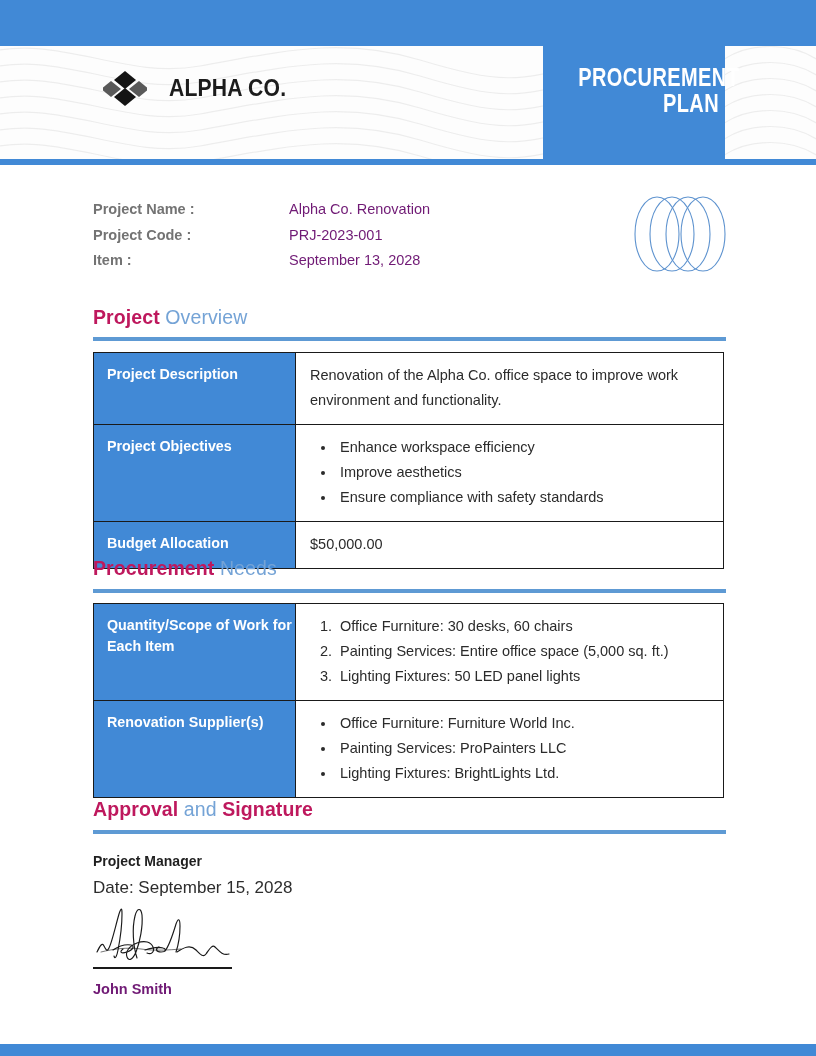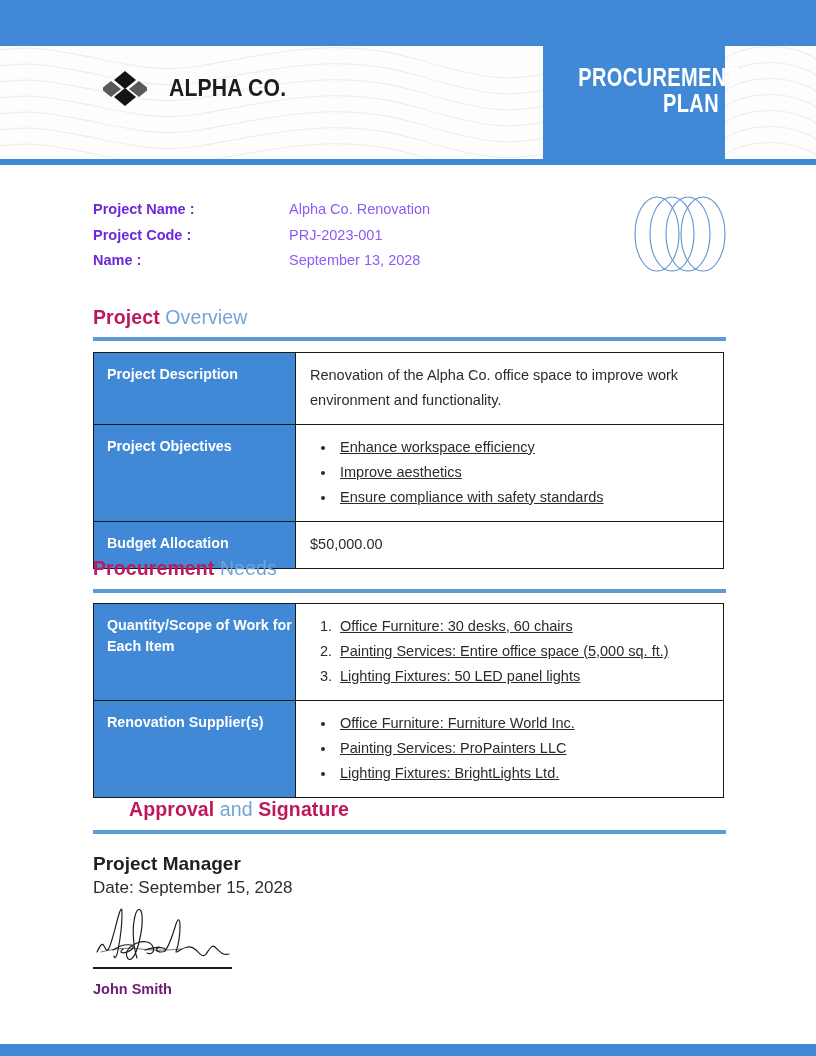--- a/index.html
+++ b/index.html
@@ -94,22 +94,22 @@
   .doc-title .ln { display: block; }
 
   
   .meta {
     position: absolute;
     left: 93px; top: 197px;
     font-size: 14.5px;
     line-height: 25.5px;
   }
   .meta-row { display: flex; }
-  .meta-label { width: 196px; font-weight: bold; color: #6d28d9; }
-  .meta-value { color: #8b5cf6; }
+  .meta-label { width: 196px; font-weight: bold; color: #737373; }
+  .meta-value { color: #701a75; }
 
   .rings {
     position: absolute;
     left: 633px; top: 196px;
     width: 94px; height: 76px;
   }
 
   
   .sec-head {
     position: absolute;
@@ -155,29 +155,28 @@
     line-height: 25px;
     padding: 10px 12px 11px 14px;
   }
   .tbl ul, .tbl ol {
     margin: 0;
     padding-left: 26px;
   }
   .tbl ul li, .tbl ol li {
     margin: 0;
     padding-left: 4px;
-    text-decoration: underline;
   }
   .tbl ul { list-style: disc; }
   .tbl ol { list-style: decimal; }
 
   
   .appr-role {
     position: absolute; left: 93px; top: 853px;
-    font-size: 19px; font-weight: bold; color: #1f1f1f;
+    font-size: 14px; font-weight: bold; color: #1f1f1f;
   }
   .appr-date {
     position: absolute; left: 93px; top: 878px;
     font-size: 17px; color: #2d2d2d;
   }
   .sig {
     position: absolute; left: 93px; top: 902px;
     width: 150px; height: 62px;
   }
   .sig-line {
@@ -250,21 +249,21 @@
   <div class="meta">
     <div class="meta-row">
       <div class="meta-label">Project Name :</div>
       <div class="meta-value">Alpha Co. Renovation</div>
     </div>
     <div class="meta-row">
       <div class="meta-label">Project Code :</div>
       <div class="meta-value">PRJ-2023-001</div>
     </div>
     <div class="meta-row">
-      <div class="meta-label">Name :</div>
+      <div class="meta-label">Item :</div>
       <div class="meta-value">September 13, 2028</div>
     </div>
   </div>
 
   <div class="rings">
     <svg viewBox="0 0 94 76" width="94" height="76">
       <g fill="none" stroke="#5e93cf" stroke-width="1.1">
         <ellipse cx="24" cy="38" rx="22" ry="37"></ellipse>
         <ellipse cx="39" cy="38" rx="22" ry="37"></ellipse>
         <ellipse cx="55" cy="38" rx="22" ry="37"></ellipse>
@@ -324,21 +323,21 @@
         <ul>
           <li>Office Furniture: Furniture World Inc.</li>
           <li>Painting Services: ProPainters LLC</li>
           <li>Lighting Fixtures: BrightLights Ltd.</li>
         </ul>
       </td>
     </tr>
   </tbody>
     </table>
 
-  <div class="sec-head" style="top:798px;margin-left:36px;">
+  <div class="sec-head" style="top:798px;">
     <span class="strong">Approval</span><span> </span><span class="light">and</span><span> </span><span class="strong">Signature</span>
   </div>
   <div class="sec-rule" style="top:830px;"></div>
 
   <div class="appr-role">Project Manager</div>
   <div class="appr-date">Date: September 15, 2028</div>
 
   <div class="sig">
     <svg viewBox="0 0 150 62" width="150" height="62">
       <g fill="none" stroke="#1a1a1a" stroke-width="1.15" stroke-linecap="round">

